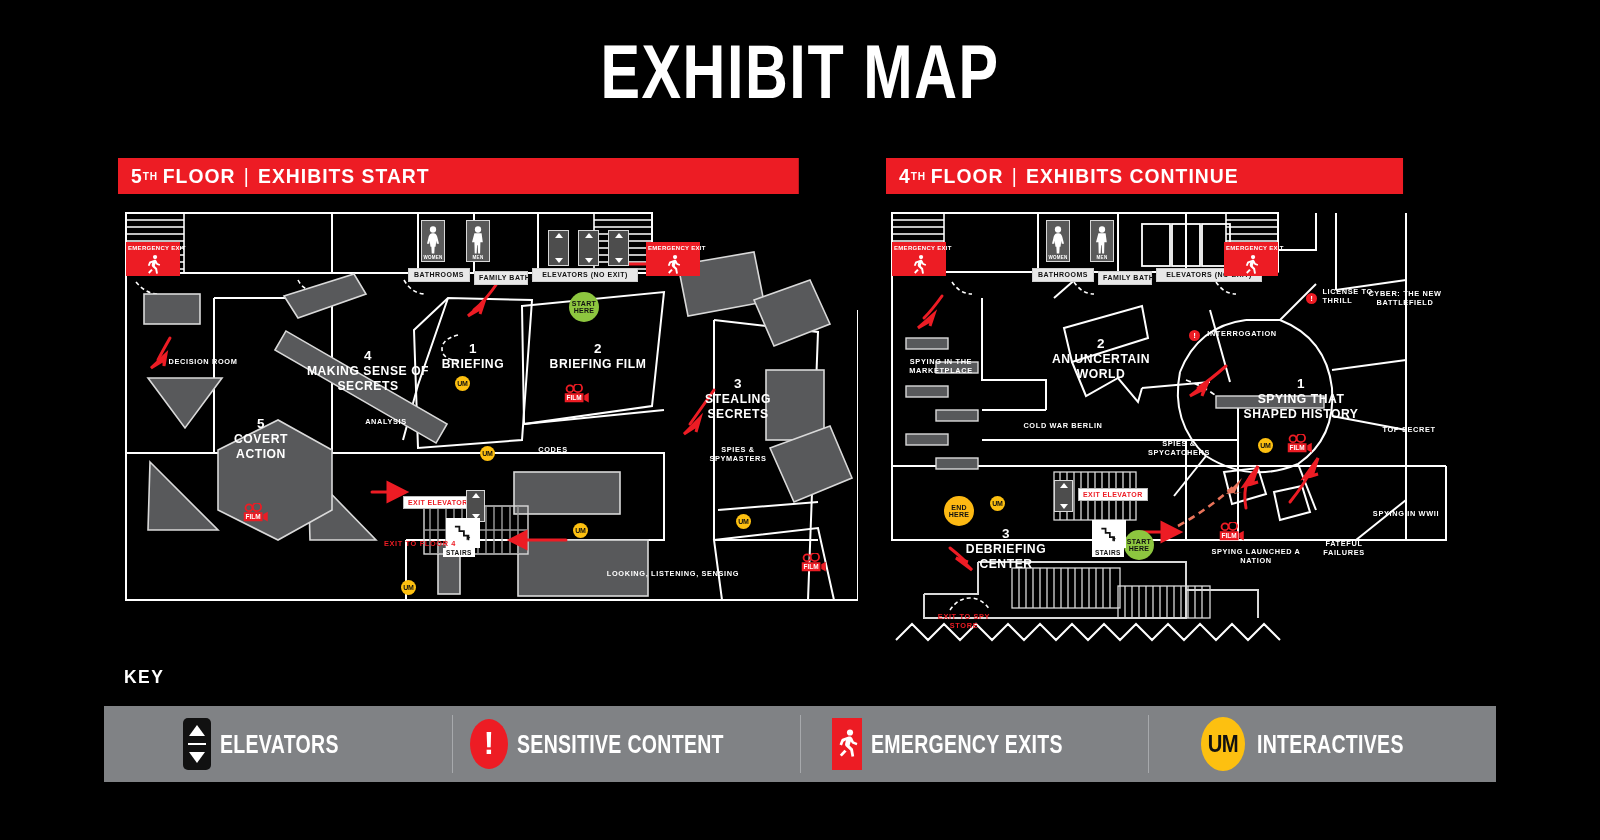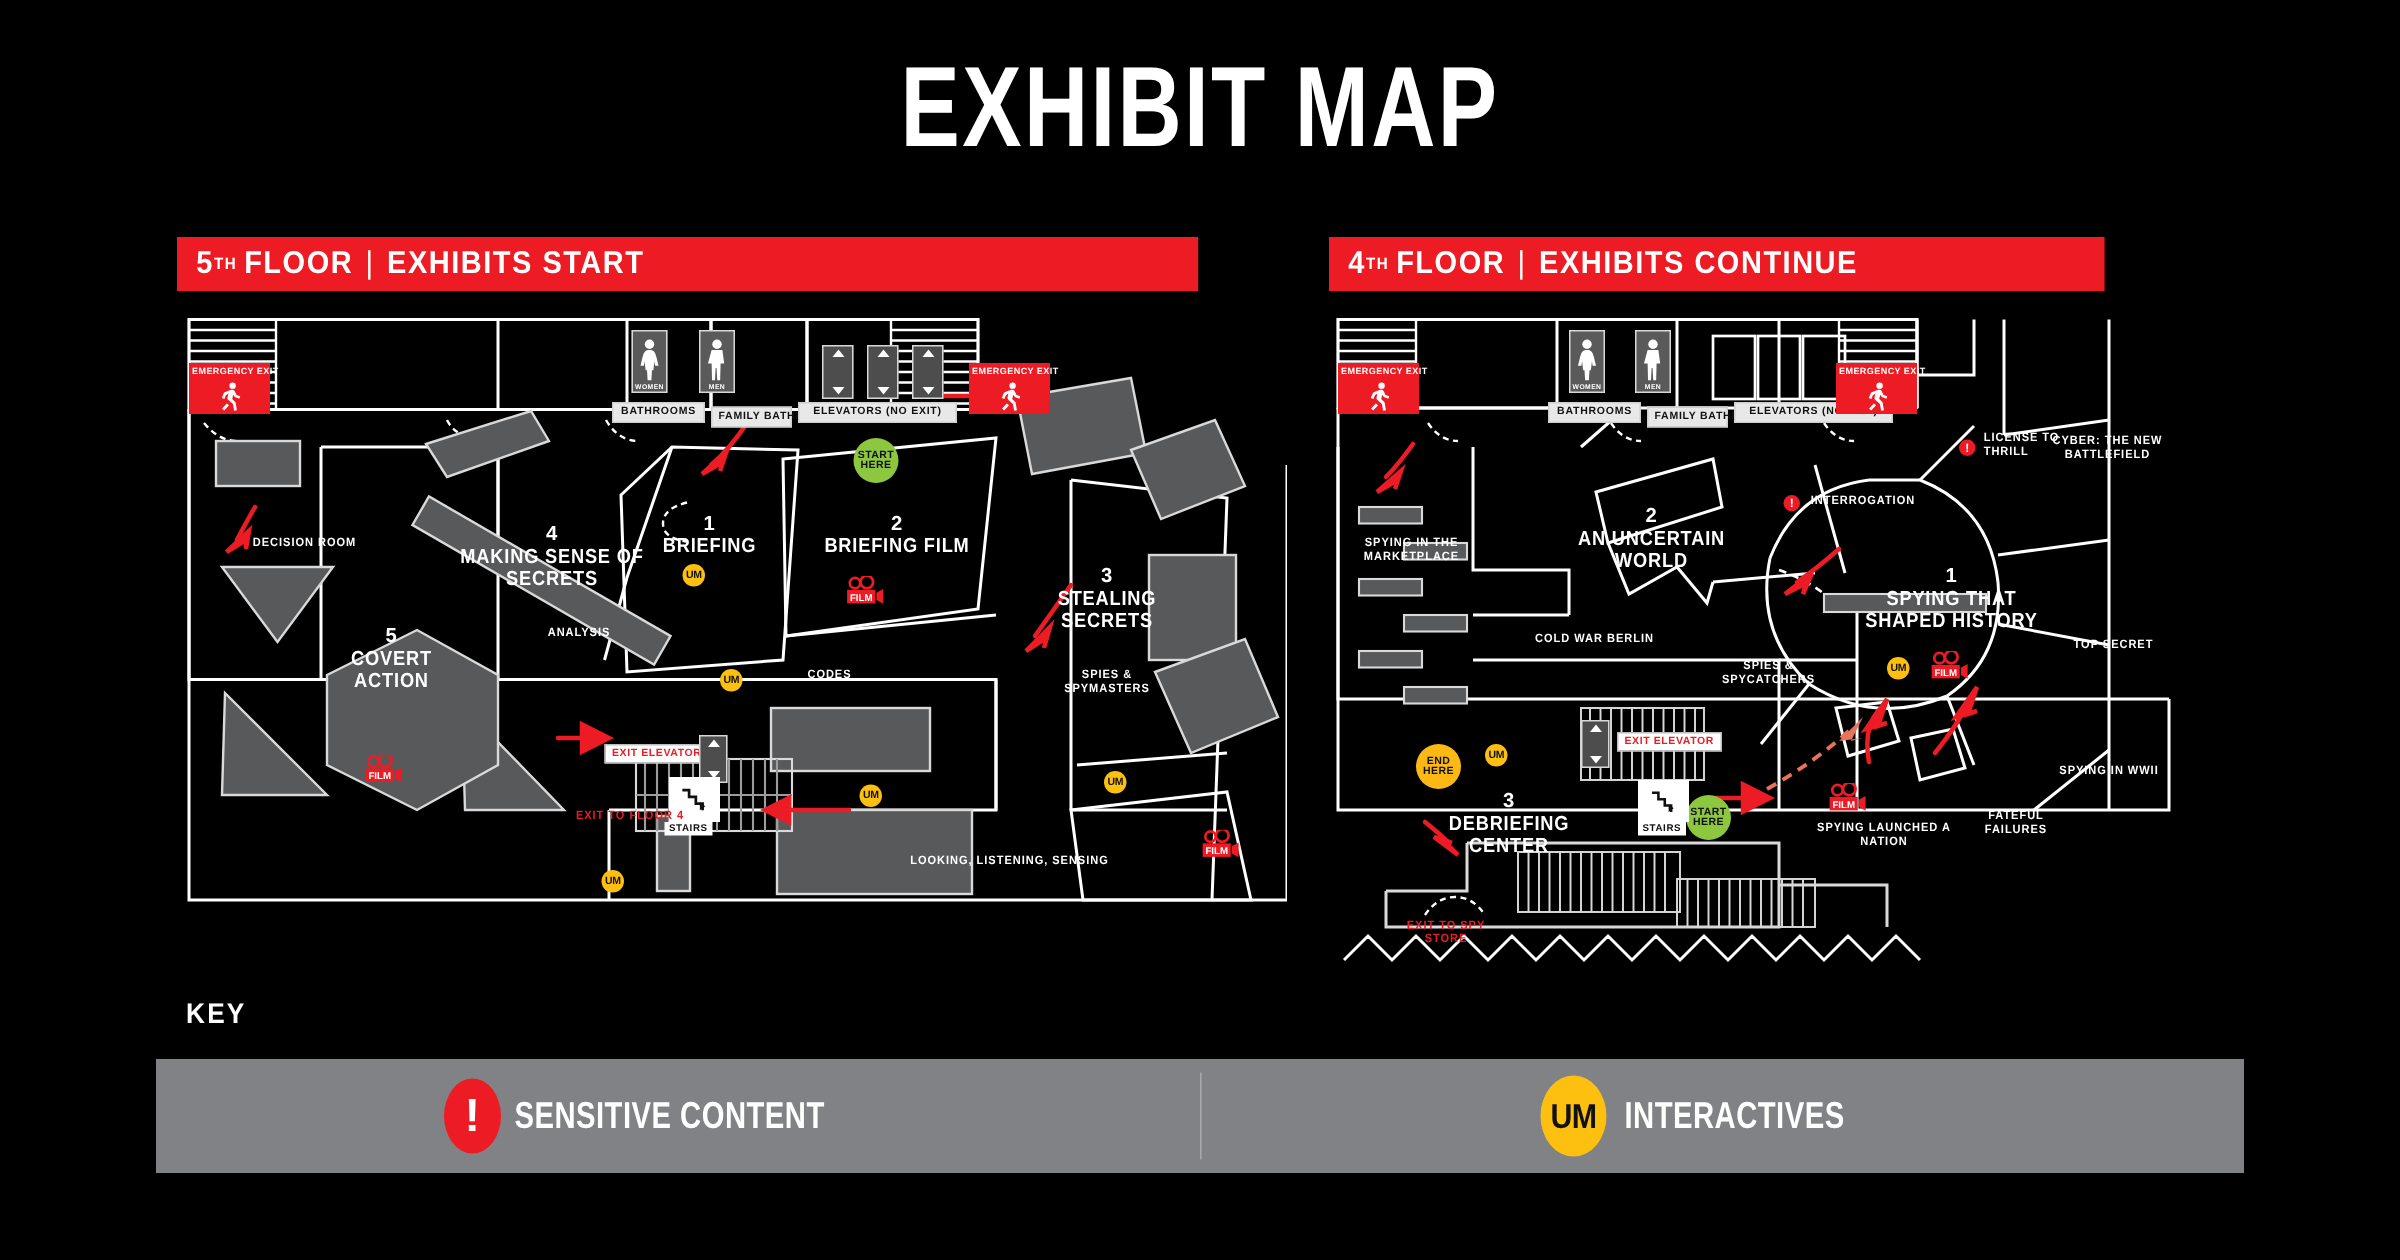--- a/index.html
+++ b/index.html
@@ -649,26 +649,46 @@
     </div>
     <div class="stairs-tag" style="left:206px; top:390px;">STAIRS</div>
     <div class="lbl lbl-sm red-txt" style="left:38px; top:455px; width:80px; white-space:normal;">EXIT TO SPY STORE</div>
   </div>
 
   <div id="key-title">KEY</div>
 
   <div id="key-bar">
 
 
+    <div class="key-item">
+      <div class="key-elev">
+        <svg width="16" height="13" viewBox="0 0 16 13">
+            <polygon points="8,0 16,11 0,11" fill="#fff"></polygon>
+          </svg>
+        <div style="width:18px;height:2px;background:#fff"></div>
+        <svg width="16" height="13" viewBox="0 0 16 13">
+            <polygon points="8,13 0,2 16,2" fill="#fff"></polygon>
+          </svg>
+      </div>
+      <span class="key-label">ELEVATORS</span>
+    </div>
 
     <div class="key-item">
       <div class="key-sens">!</div>
       <span class="key-label">SENSITIVE CONTENT</span>
     </div>
 
+    <div class="key-item">
+      <div class="key-exit">
+        <svg width="24" height="34">
+            <use href="#sym-runner" width="24" height="34"></use>
+          </svg>
+      </div>
+      <span class="key-label">EMERGENCY EXITS</span>
+    </div>
 
     <div class="key-item">
       <div class="key-um">UM</div>
       <span class="key-label">INTERACTIVES</span>
     </div>
 
   </div>
 </div>
 
 </body></html>

